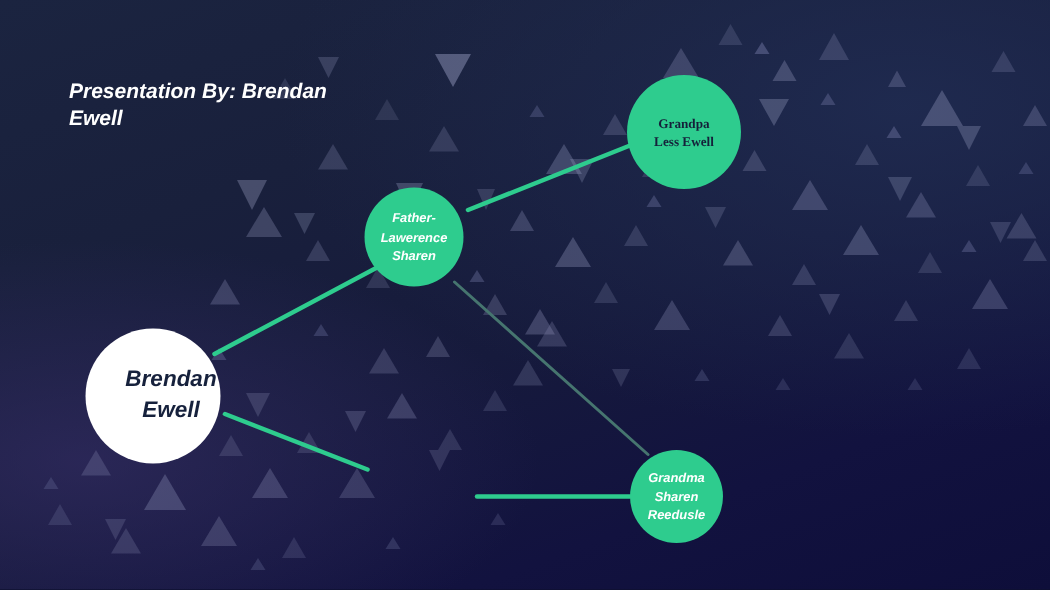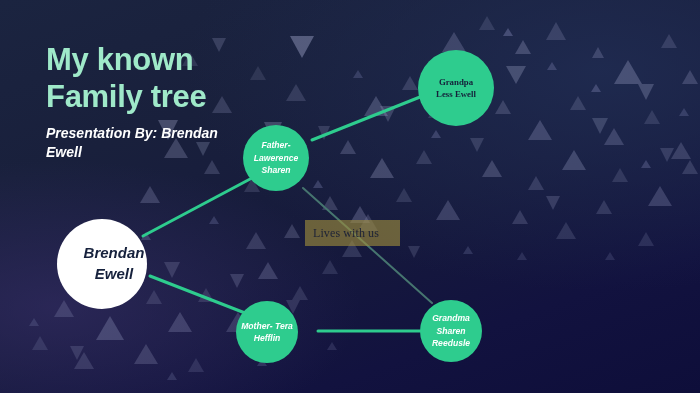--- a/index.html
+++ b/index.html
@@ -256,50 +256,41 @@
 
   <svg id="edge-layer" viewBox="0 0 700 393" width="700" height="393">
     <line id="edge-brendan-father" x1="143" y1="236" x2="252" y2="178" stroke="#2ecc8e" stroke-width="3" stroke-linecap="round"></line>
     <line id="edge-father-grandpa" x1="312" y1="140" x2="420" y2="97" stroke="#2ecc8e" stroke-width="3" stroke-linecap="round"></line>
     <line id="edge-father-grandma" x1="303" y1="188" x2="432" y2="303" stroke="#46756f" stroke-width="2" stroke-linecap="round"></line>
     <line id="edge-brendan-mother" x1="150" y1="276" x2="245" y2="313" stroke="#2ecc8e" stroke-width="3" stroke-linecap="round"></line>
     <line id="edge-mother-grandma" x1="318" y1="331" x2="420" y2="331" stroke="#2ecc8e" stroke-width="3" stroke-linecap="round"></line>
   </svg>
 
   <div id="title-block">
-    <div id="page-title">My known
-Family tree</div>
     <div id="page-subtitle">Presentation By: Brendan
 Ewell</div>
   </div>
 
-  <div id="edge-label-lives">
-    <span>Lives with us</span>
-  </div>
 
   <div class="node green serif" id="node-grandpa">
     <span class="node-label">Grandpa
 Less Ewell</span>
   </div>
 
   <div class="node green" id="node-father">
     <span class="node-label">Father-
 Lawerence
 Sharen</span>
   </div>
 
   <div class="node white" id="node-brendan">
     <span class="node-label">Brendan
 Ewell</span>
   </div>
 
-  <div class="node green" id="node-mother">
-    <span class="node-label">Mother- Tera
-Hefflin</span>
-  </div>
 
   <div class="node green" id="node-grandma">
     <span class="node-label">Grandma
 Sharen
 Reedusle</span>
   </div>
 
 </div>
 
 </body></html>

